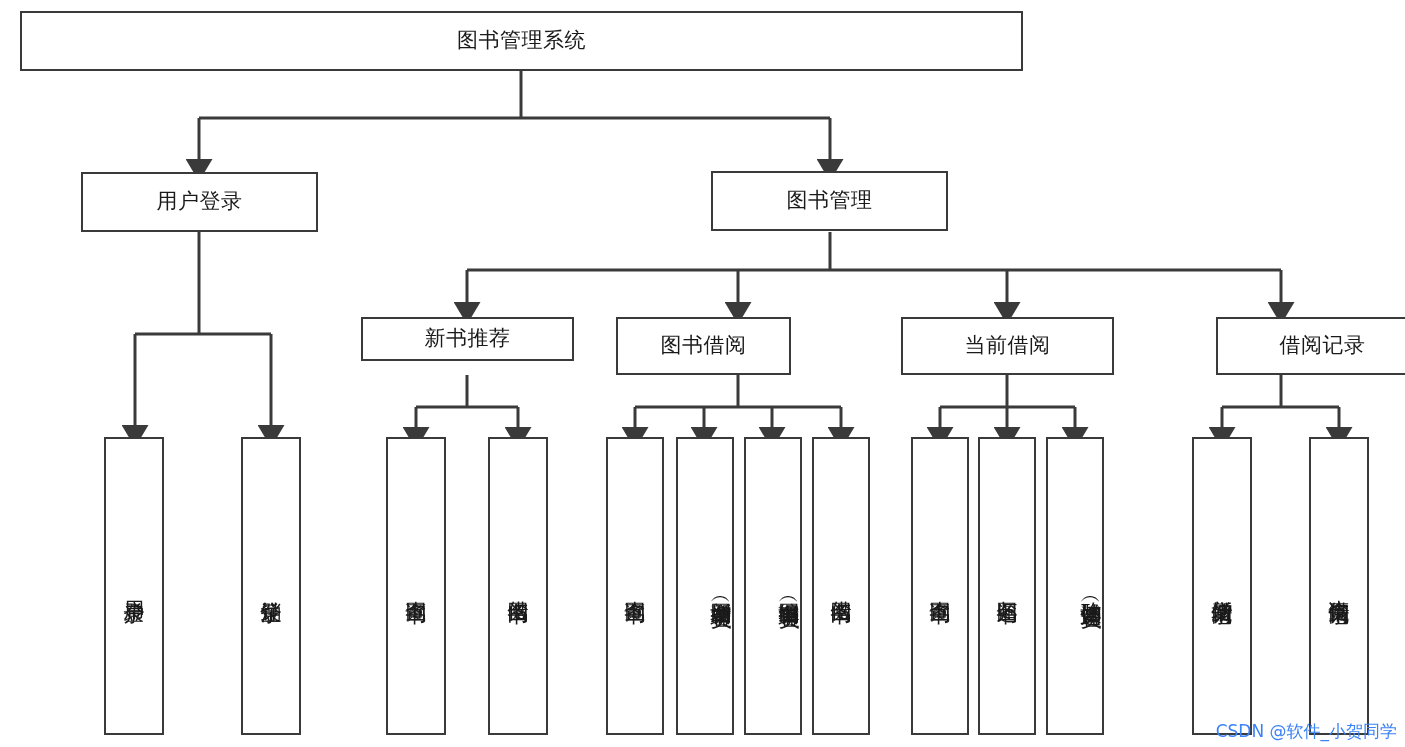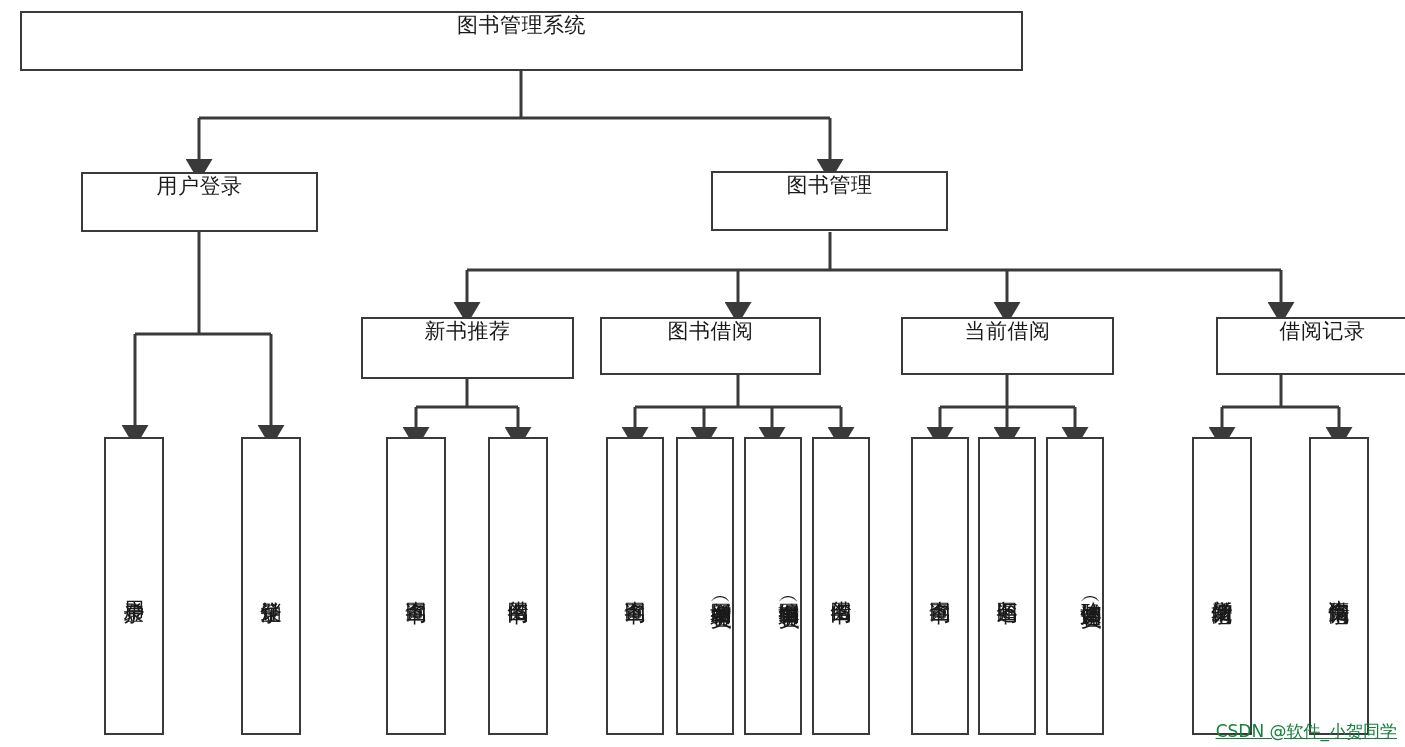--- a/index.html
+++ b/index.html
@@ -25,20 +25,21 @@
     width: 1405px;
     height: 747px;
     pointer-events: none;
   }
   .node {
     position: absolute;
     box-sizing: border-box;
     border: 2px solid #3a3a3a;
     background: #ffffff;
     display: flex;
+    align-items: center;
     justify-content: center;
     color: #1a1a1a;
     z-index: 2;
   }
   .node-h {
     font-size: 21px;
     letter-spacing: 0.5px;
     line-height: 1.2;
   }
   .node-v {
@@ -58,24 +59,23 @@
   .node-v span {
     writing-mode: vertical-rl;
     text-orientation: upright;
     display: inline-block;
   }
   #watermark {
     position: absolute;
     right: 8px;
     bottom: 4px;
     font-size: 17px;
-    color: #15803d;
+    color: #3b82f6;
     z-index: 5;
     white-space: nowrap;
-    text-decoration: underline;
   }
 </style>
 </head>
 <body>
 
 <div id="canvas">
 
   <svg id="edges" viewBox="0 0 1405 747" xmlns="http://www.w3.org/2000/svg">
     <defs>
       <marker id="arw" markerWidth="9" markerHeight="9" refX="1" refY="4.5" orient="auto" markerUnits="strokeWidth">
@@ -133,24 +133,24 @@
     <span>图书管理系统</span>
   </div>
 
   <div class="node node-h" style="left:81px; top:172px; width:237px; height:60px;">
     <span>用户登录</span>
   </div>
   <div class="node node-h" style="left:711px; top:171px; width:237px; height:60px;">
     <span>图书管理</span>
   </div>
 
-  <div class="node node-h" style="left:361px; top:317px; width:213px; height:62px;">
+  <div class="node node-h" style="left:361px; top:317px; width:213px; height:44px;">
     <span>新书推荐</span>
   </div>
-  <div class="node node-h" style="left:600px; top:317px; width:221px; height:58px;">
+  <div class="node node-h" style="left:616px; top:317px; width:175px; height:58px;">
     <span>图书借阅</span>
   </div>
   <div class="node node-h" style="left:901px; top:317px; width:213px; height:58px;font-family:Liberation Serif, serif;">
     <span>当前借阅</span>
   </div>
   <div class="node node-h" style="left:1216px; top:317px; width:213px; height:58px;">
     <span>借阅记录</span>
   </div>
 
   <div class="node node-v centered" style="left:104px; top:437px; width:60px; height:298px;">

